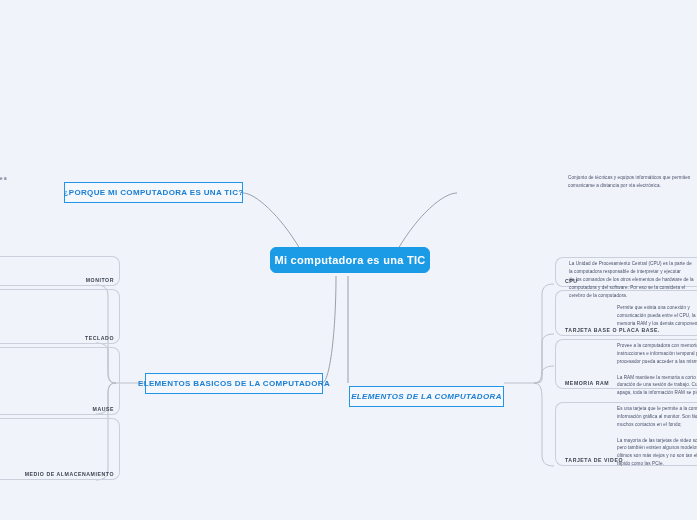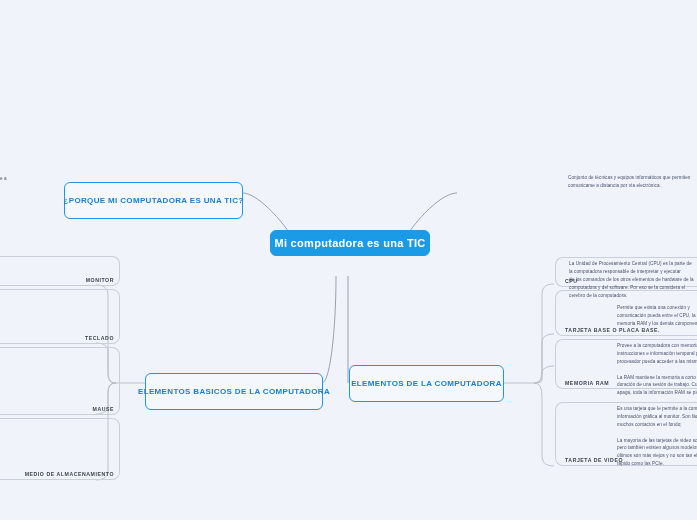--- a/index.html
+++ b/index.html
@@ -47,30 +47,30 @@
     letter-spacing: 0.3px;
     display: flex;
     align-items: center;
     justify-content: center;
     padding: 0 14px;
     height: 26px;
   }
   .node-main {
     background: #f4f7fc;
     border: 1.5px solid #2196e8;
-    border-radius: 6px;
+    border-radius: 0;
     color: #1b7fd4;
     font-size: 8px;
     font-weight: bold;
     letter-spacing: 0.35px;
     display: flex;
     align-items: center;
     justify-content: center;
     padding: 0 12px;
-    height: 37px;
+    height: 21px;
   }
 
   
   .leaf {
     position: absolute;
     box-sizing: border-box;
   }
   .leaf-box {
     position: absolute;
     left: 0;
@@ -150,28 +150,28 @@
       <path d="M 116 383 C 108 383 108 390 108 398 L 108 469 C 108 477 104 480 96 480"></path>
 
       <path d="M 504 383 L 534 383"></path>
       <path d="M 534 383 C 542 383 542 375 542 367 L 542 295 C 542 287 546 284 554 284"></path>
       <path d="M 534 383 C 542 383 542 377 542 371 L 542 343 C 542 337 546 334 554 334"></path>
       <path d="M 534 383 C 542 383 542 381 542 379 L 542 373 C 542 369 546 366 554 366"></path>
       <path d="M 534 383 C 542 383 542 392 542 402 L 542 455 C 542 463 546 466 554 466"></path>
     </g>
   </svg>
 
-  <div class="node node-root" style="left:270px; top:230px; width:160px;">Mi computadora es una TIC</div>
+  <div class="node node-root" style="left:270px; top:247px; width:160px;">Mi computadora es una TIC</div>
 
   <div class="node node-main" style="left:64px; top:182px; width:179px;">¿PORQUE MI COMPUTADORA ES UNA TIC?</div>
 
 
   <div class="node node-main" style="left:145px; top:373px; width:178px;">ELEMENTOS BASICOS DE LA COMPUTADORA</div>
 
-  <div class="node node-main" style="left:349px; top:365px; width:155px;">ELEMENTOS DE LA COMPUTADORA</div>
+  <div class="node node-main" style="left:349px; top:386px; width:155px;font-style:italic;">ELEMENTOS DE LA COMPUTADORA</div>
 
   <div class="edge-note" style="left:568px; top:174px; width:150px;">Conjunto de técnicas y equipos informáticos que permiten
 comunicarse a distancia por vía electrónica.</div>
 
   <div class="edge-note" style="left:-4px; top:175px; width:40px;">nte a</div>
 
   <div class="leaf" style="left:-96px; top:256px; width:216px; height:30px;">
     <div class="leaf-box open-left"></div>
 
     <div class="leaf-label lbl-right">MONITOR</div>

